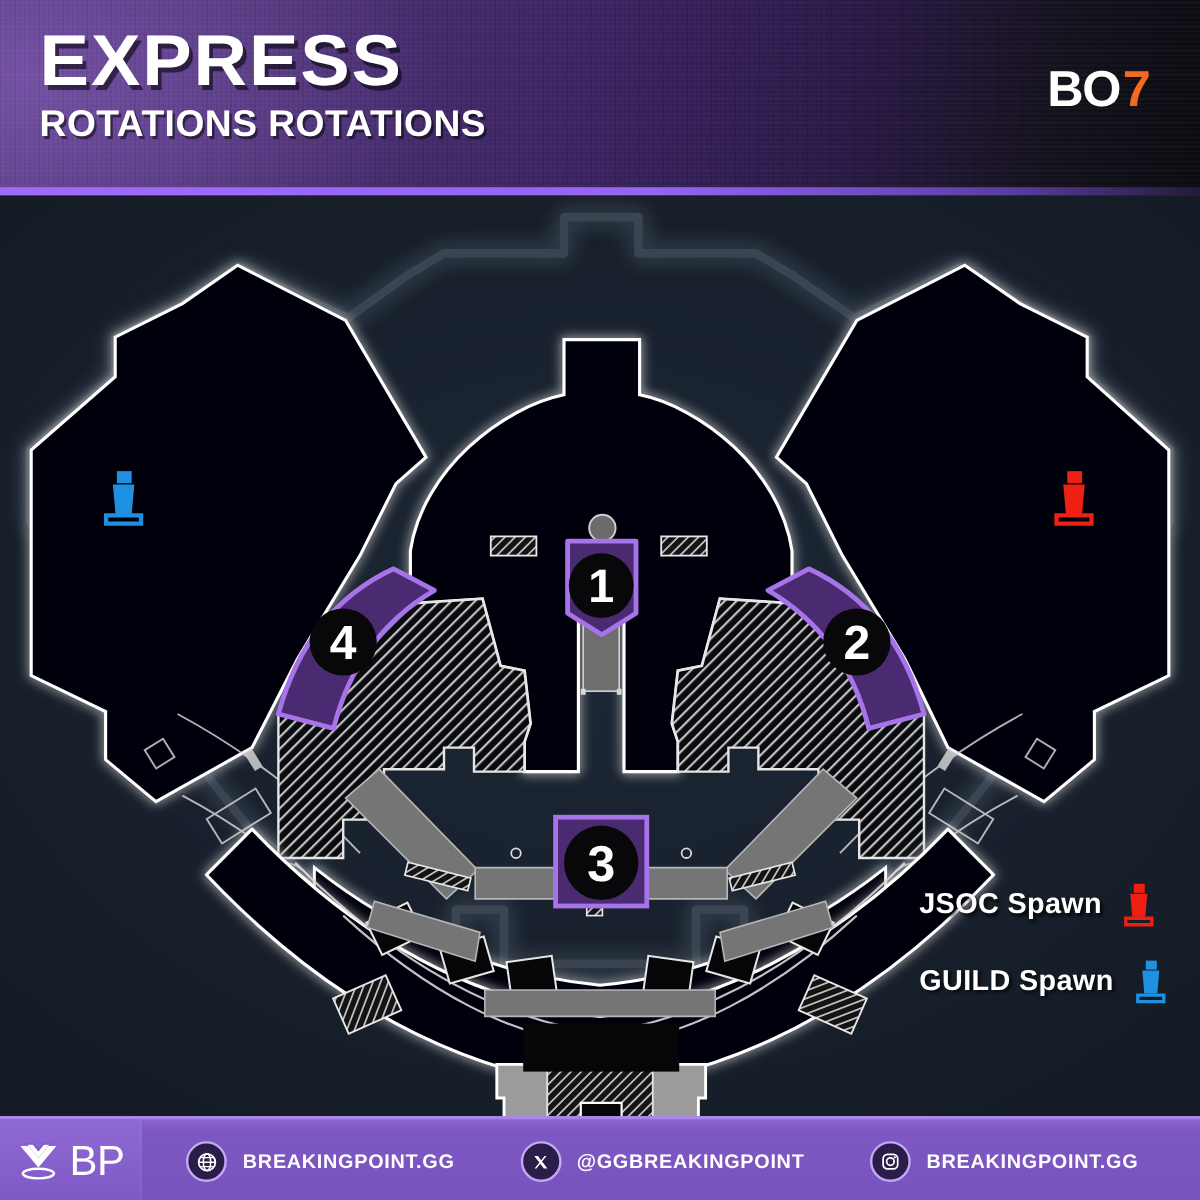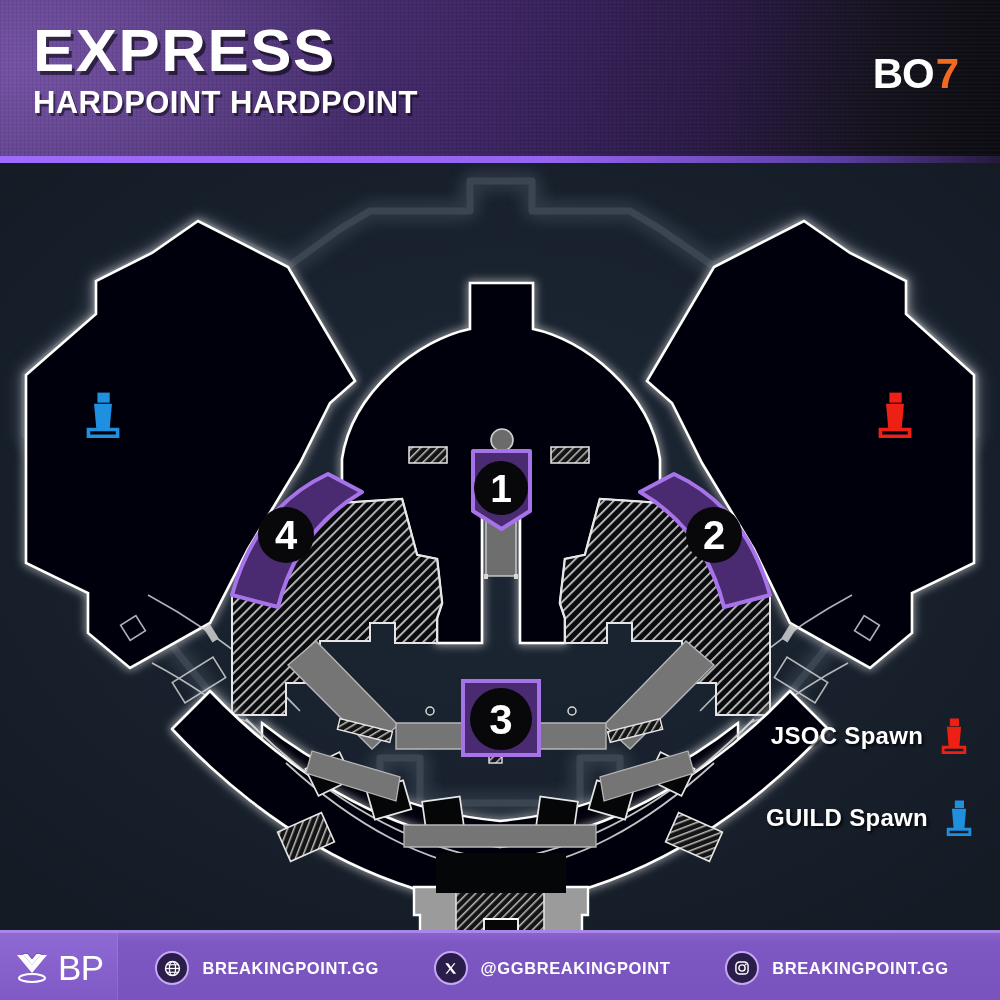--- a/index.html
+++ b/index.html
@@ -62,21 +62,21 @@
     position:absolute;left:0;top:163px;width:1000px;height:767px;
     background:
       radial-gradient(ellipse 700px 520px at 50% 45%, #1d2735 0%, #18212d 55%, #141b25 100%);
     overflow:hidden;
   }
   #map-svg{position:absolute;left:0;top:0;width:1000px;height:767px;}
 
   
   #legend{
     position:absolute;right:26px;bottom:92px;
-    display:flex;flex-direction:column;gap:42px;align-items:center;
+    display:flex;flex-direction:column;gap:24px;align-items:flex-start;
   }
   .legend-row{display:flex;align-items:center;gap:16px;}
   .legend-label{
     color:#ffffff;font-size:24px;font-weight:bold;letter-spacing:0.3px;
     text-shadow:2px 2px 3px rgba(0,0,0,.8);
   }
   .legend-icon{width:30px;height:40px;display:block;}
 
   
   #footer{
@@ -112,21 +112,21 @@
 </head>
 <body>
 
 <div id="stage">
 
   <div id="header">
     <div id="header-texture"></div>
 
     <div id="title-block">
       <div id="map-title">EXPRESS</div>
-      <div id="map-subtitle">HARDPOINT HARDPOINT</div>
+      <div id="map-subtitle">ROTATIONS ROTATIONS</div>
     </div>
 
     <div id="brand-logo">
       <span class="bo">BO</span>
         <span class="seven">7</span>
     </div>
 
     <div id="header-divider"></div>
   </div>
 

